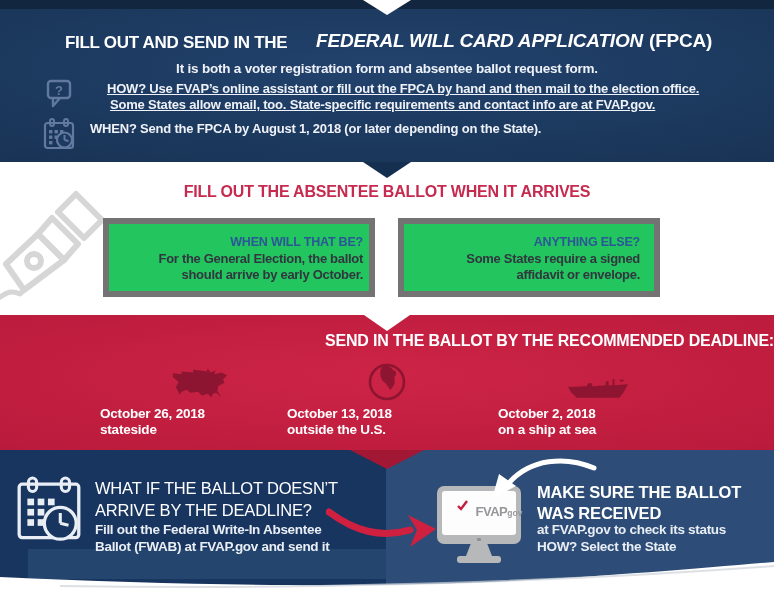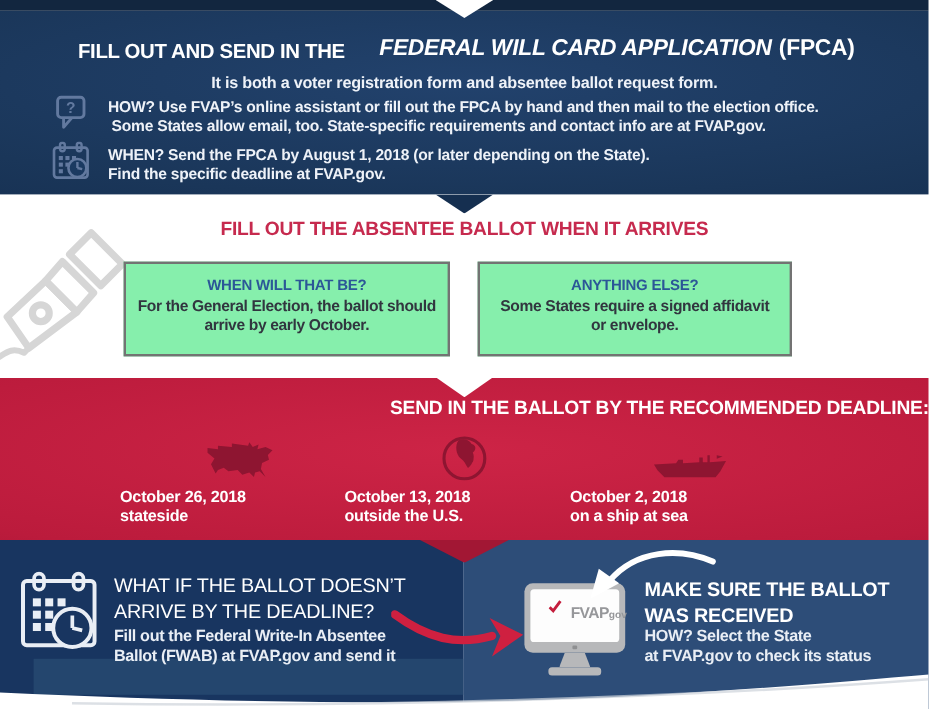--- a/index.html
+++ b/index.html
@@ -13,46 +13,46 @@
   .sec1{left:0;top:9px;width:774px;height:153px;
         background:radial-gradient(ellipse 120% 115% at 50% 38%,#22426d 0%,#1a3659 55%,#132b4c 100%);}
   .chev-top{left:363px;top:0;width:48px;height:15px;background:#ffffff;}
   .chev-sec1{left:363px;top:162px;width:48px;height:16px;background:#152f50;}
   .s1-prefix{left:65px;top:24px;color:#fff;font-size:17px;font-weight:bold;letter-spacing:-0.3px;white-space:nowrap;}
   .s1-main{left:316px;top:21px;color:#fff;font-size:19px;font-weight:bold;white-space:nowrap;letter-spacing:-0.2px;}
   .s1-main .it{font-style:italic;}
   .s1-main .suf{margin-left:6px;}
   .s1-sub{left:0;top:52px;width:774px;text-align:center;color:#eef2f8;font-size:13.5px;font-weight:bold;letter-spacing:-0.2px;}
   .s1-row-text{color:#eef2f8;font-size:13px;line-height:15.5px;letter-spacing:-0.2px;font-weight:bold;}
-  .s1-how{left:90px;top:72px;}
+  .s1-how{left:107px;top:72px;text-decoration:underline;}
   .s1-when{left:90px;top:112px;}
   .s1-line2{padding-left:3px;}
   .icon-bubble{left:46px;top:70px;}
   .icon-cal-sm{left:43px;top:109px;}
 
   
   .s2-heading{left:0;top:183px;width:774px;text-align:center;color:#c62a4e;
               font-size:16px;font-weight:bold;letter-spacing:-0.2px;}
   .pen{left:-12px;top:172px;}
-  .gbox{top:218px;height:79px;background:#86efac;border:2px solid #737373;box-sizing:border-box;
-        text-align:center;padding-top:11px;}
+  .gbox{top:218px;height:79px;background:#22c55e;border:6px solid #737373;box-sizing:border-box;
+        text-align:right;padding-top:11px;}
   .gbox1{left:103px;width:272px;padding-left:6px;padding-right:6px;}
   .gbox2{left:398px;width:262px;padding-left:14px;padding-right:14px;}
   .gbox-title{color:#2b5797;font-size:12.5px;font-weight:bold;letter-spacing:-0.2px;margin-bottom:2px;}
   .gbox-body{color:#31363f;font-size:13px;font-weight:bold;line-height:16px;letter-spacing:-0.3px;}
 
   
   .sec3{left:0;top:315px;width:774px;height:135px;
         background:radial-gradient(ellipse 130% 125% at 50% 45%,#cd2446 0%,#bb1b3c 55%,#931330 100%);}
   .chev-sec3{left:364px;top:315px;width:46px;height:16px;background:#ffffff;}
   .s3-heading{left:0;top:17px;width:774px;text-align:right;color:#fff;font-size:16px;
               font-weight:bold;letter-spacing:-0.2px;}
   .s3-item{top:41px;width:200px;}
   .s3-item .ic{height:46px;display:flex;align-items:flex-end;justify-content:center;}
-  .s3-i1{left:100px;} .s3-i2{left:287px;} .s3-i3{left:475px;}
+  .s3-i1{left:100px;} .s3-i2{left:287px;} .s3-i3{left:498px;}
   .s3-date{margin-top:4px;color:#fff;font-size:13.5px;font-weight:bold;line-height:16px;letter-spacing:-0.2px;}
   .s3-loc{color:#fff;font-size:13.5px;font-weight:bold;line-height:16px;letter-spacing:-0.2px;}
 
   
   .sec4{left:0;top:450px;width:774px;height:141px;}
   .p-left{position:absolute;left:0;top:0;width:386px;height:141px;background:#183560;}
   .p-right{position:absolute;left:386px;top:0;width:388px;height:141px;background:#2d4d78;}
   .p-step{position:absolute;left:28px;top:99px;width:358px;height:30px;background:#24466e;}
   .chev-sec4{left:350px;top:450px;width:74px;height:19px;background:#a21734;}
   .icon-cal-lg{position:absolute;left:16px;top:26px;}
@@ -112,21 +112,20 @@
         <rect x="11.5" y="12" width="3.4" height="3.4" fill="#62799f"></rect>
         <rect x="17" y="12" width="3.4" height="3.4" fill="#62799f"></rect>
       <rect x="6" y="17.5" width="3.4" height="3.4" fill="#62799f"></rect>
         <rect x="11.5" y="17.5" width="3.4" height="3.4" fill="#62799f"></rect>
       <rect x="6" y="23" width="3.4" height="3.4" fill="#62799f"></rect>
       <circle cx="21.5" cy="22" r="7.5" fill="#1b3a61" stroke="#62799f" stroke-width="2.2"></circle>
       <path d="M21.5,22 L21.5,17 M21.5,22 L25.5,23" fill="none" stroke="#62799f" stroke-width="2"></path>
     </svg>
     <div class="abs s1-when s1-row-text">
       <div>WHEN? Send the FPCA by August 1, 2018 (or later depending on the State).</div>
-      <div>Find the specific deadline at FVAP.gov.</div>
     </div>
   </div>
   <div class="chev chev-top"></div>
   <div class="chev chev-sec1"></div>
 
   <svg class="abs pen" width="135" height="148" viewBox="0 0 135 148">
     <g fill="none" stroke="#d6d6d6" stroke-width="6" stroke-linejoin="round">
       <polygon points="36,118 18,92 50,62 76,88"></polygon>
       <circle cx="46" cy="89" r="7"></circle>
       <polygon points="50,62 64,46 90,72 76,88"></polygon>
@@ -232,22 +231,22 @@
       <div class="m-dot"></div>
       <div class="m-neck"></div>
       <div class="m-base"></div>
     </div>
 
     <div class="c-title">
       <div>MAKE SURE THE BALLOT</div>
       <div>WAS RECEIVED</div>
     </div>
     <div class="c-body">
+      <div>at FVAP.gov to check its status</div>
       <div>HOW? Select the State</div>
-      <div>at FVAP.gov to check its status</div>
     </div>
   </div>
   <div class="chev chev-sec4"></div>
 
   <svg class="bottom-curve" width="774" height="35" viewBox="0 0 774 35">
     <path d="M0,21 C150,28 300,31 420,28 C560,25 690,13 774,6 L774,35 L0,35 Z" fill="#ffffff"></path>
     <path d="M60,30 C300,34 560,26 774,10" fill="none" stroke="#cdd3da" stroke-width="2" opacity="0.7"></path>
   </svg>
 </div>
 

